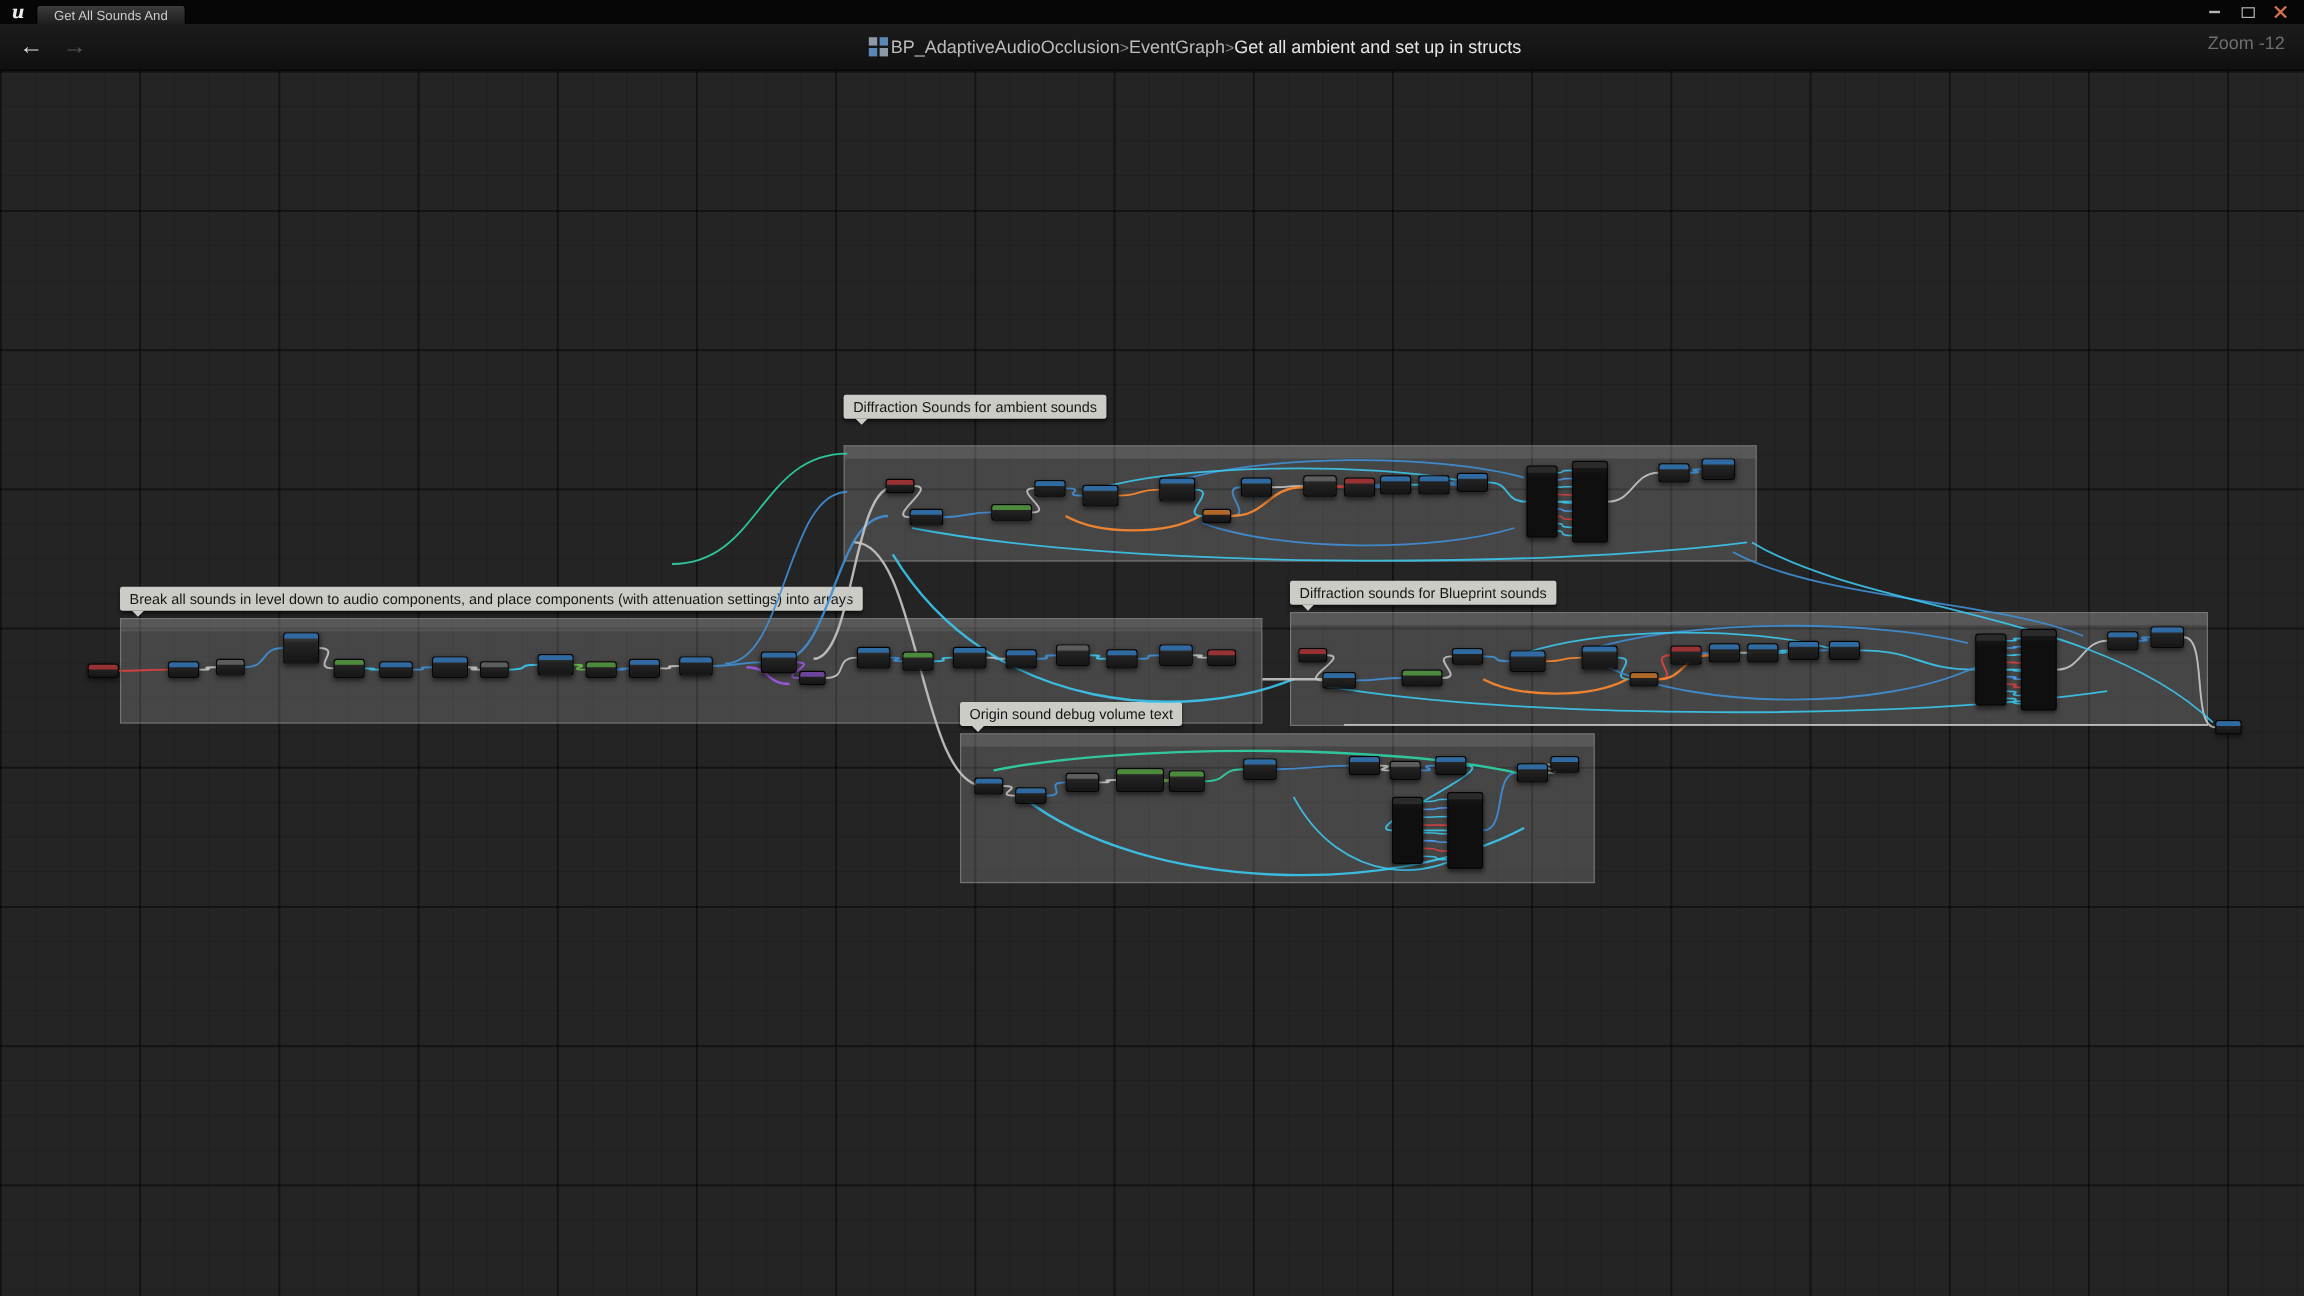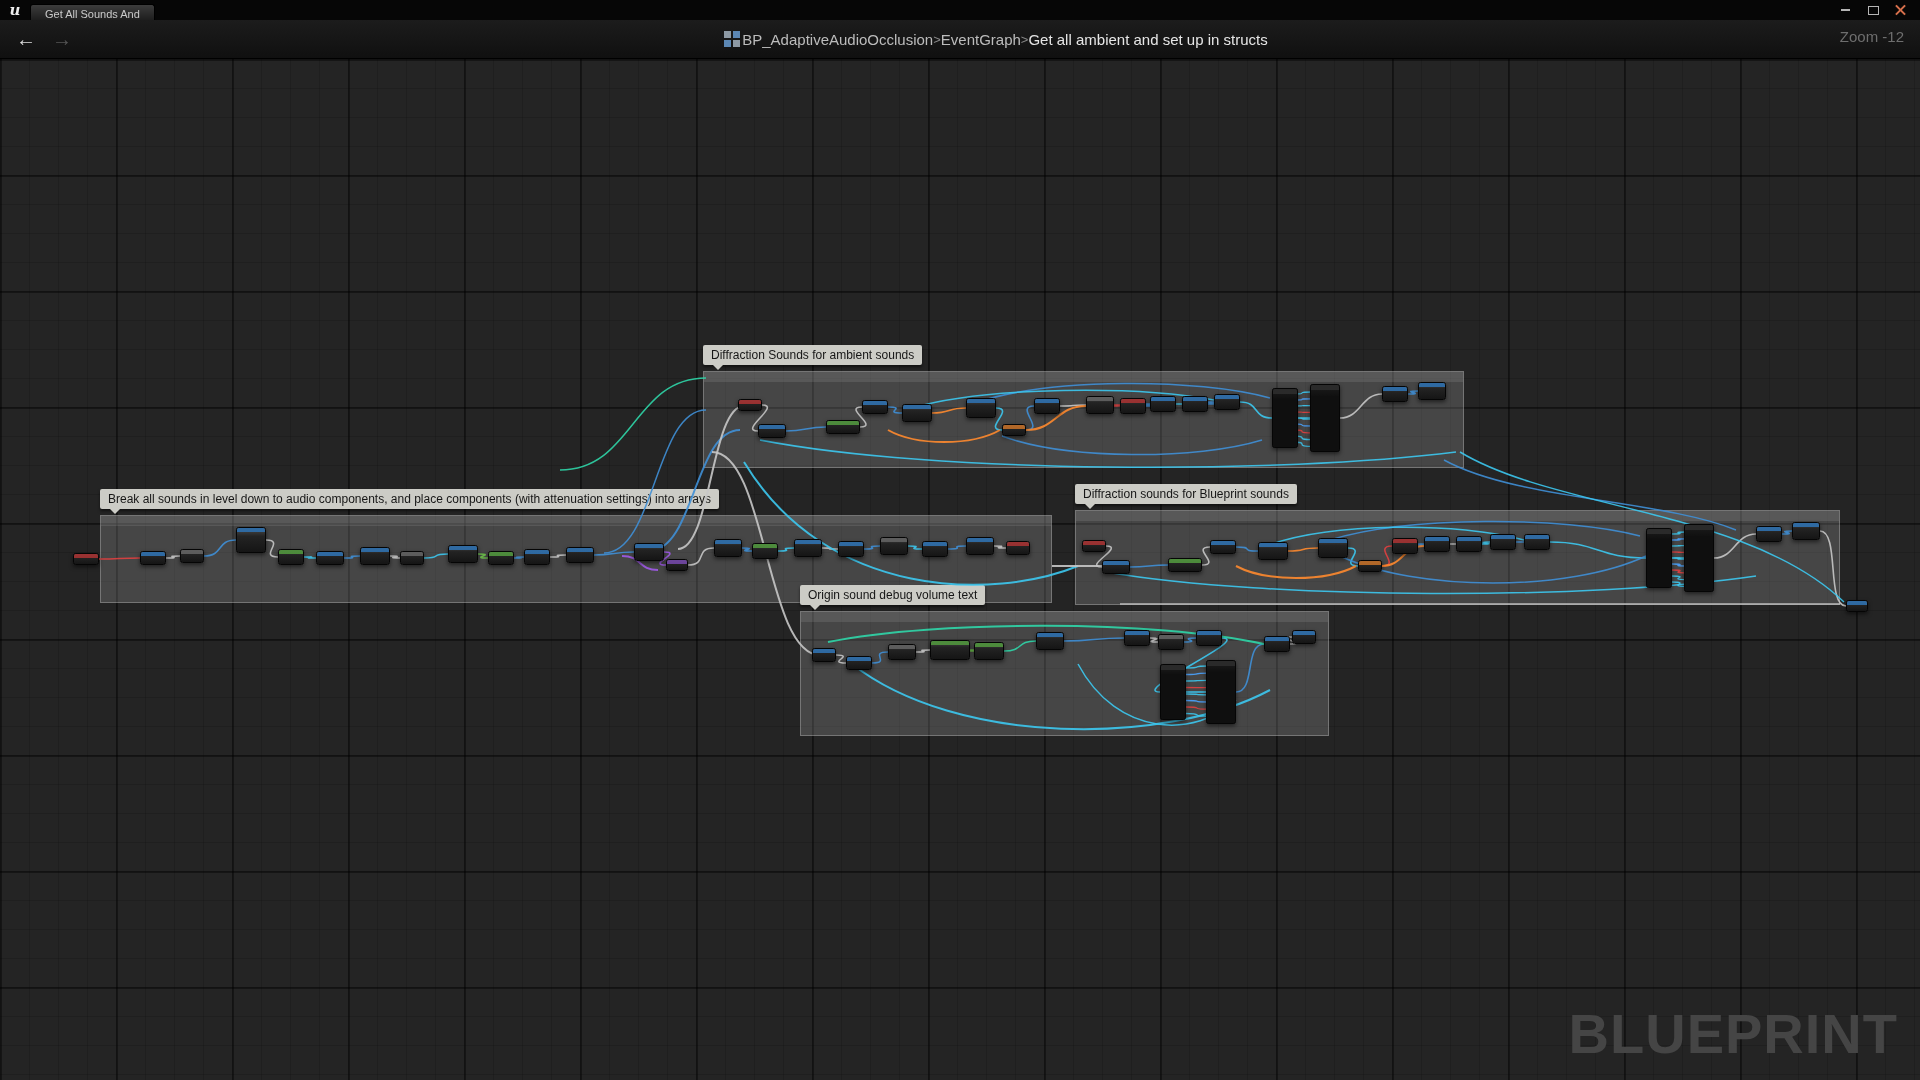--- a/index.html
+++ b/index.html
@@ -105,24 +105,23 @@
       <span class="sep">&gt;</span>
       <span class="crumb">EventGraph</span>
       <span class="sep">&gt;</span>
       <span class="crumb current">Get all ambient and set up in structs</span>
     </div>
   </div>
 
   <div class="zoom">Zoom -12</div>
 
   <div class="canvas">
-    <div class="watermark">BLUEPRINT</div>
     <div id="comment-layer">
         <div class="comment" style="left: 703px; top: 312px; width: 761px; height: 97px;"></div>
-        <div class="comment-label" style="left: 703px; top: 286px;">Diffraction Sounds for ambient sounds</div>
+        <div class="comment-label" style="left: 703px; top: 270px;">Diffraction Sounds for ambient sounds</div>
         <div class="comment" style="left: 100px; top: 456px; width: 952px; height: 88px;"></div>
         <div class="comment-label" style="left: 100px; top: 430px;">Break all sounds in level down to audio components, and place components (with attenuation settings) into arrays</div>
         <div class="comment" style="left: 1075px; top: 451px; width: 765px; height: 95px;"></div>
         <div class="comment-label" style="left: 1075px; top: 425px;">Diffraction sounds for Blueprint sounds</div>
         <div class="comment" style="left: 800px; top: 552px; width: 529px; height: 125px;"></div>
         <div class="comment-label" style="left: 800px; top: 526px;">Origin sound debug volume text</div>
       </div>
     <svg id="wire-layer" width="1920" height="1021" viewBox="0 59 1920 1021">
         <path d="M 99 559 C 119.5 559, 119.5 558, 140 558" stroke="#e04040" stroke-width="1.6" fill="none" opacity="0.9"></path>
         <path d="M 166 558 C 186 558, 160 556, 180 556" stroke="#c6c6c6" stroke-width="1.6" fill="none" opacity="0.9"></path>

